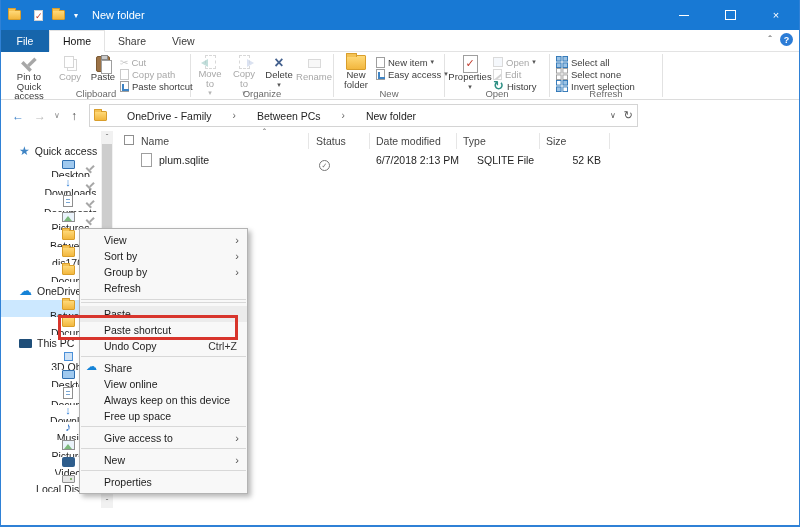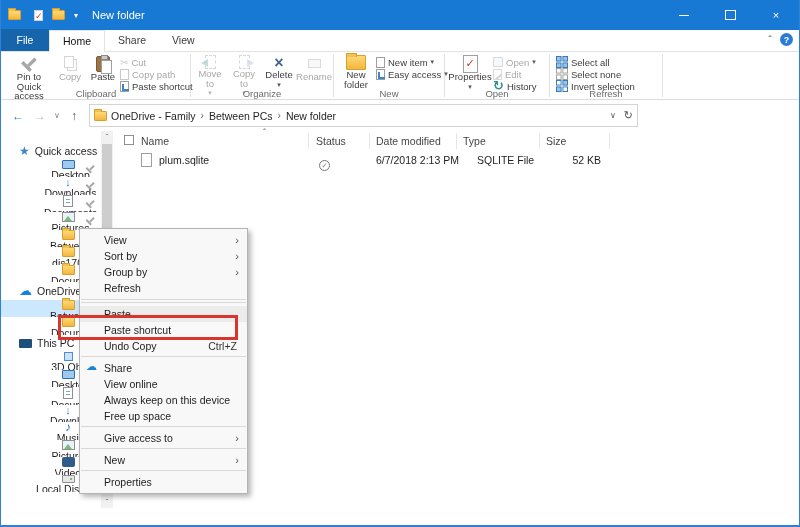--- a/index.html
+++ b/index.html
@@ -64,21 +64,21 @@
   .ic-props{width:15px;height:18px;background:#fff;border:1px solid #9f9f9f;display:flex;align-items:center;justify-content:center;color:#c0392b;font-weight:bold;font-size:11px;}
   .ic-sheet-s{width:9px;height:11px;background:#fff;border:1px solid #9f9f9f;position:relative;}
   .ic-sheet-s.blue::after{content:"";position:absolute;left:1px;top:2px;width:5px;height:5px;border-left:2px solid #3f84c4;border-bottom:2px solid #3f84c4;}
   .ic-open-s{width:10px;height:10px;border:1px solid #bdbdbd;background:#eef4fb;}
   .ic-edit-s{width:9px;height:11px;background:#fff;border:1px solid #bdbdbd;position:relative;overflow:hidden;}
   .ic-edit-s::after{content:"";position:absolute;left:-1px;bottom:1px;width:11px;height:1.5px;background:#b0b0b0;transform:rotate(-40deg);}
   .g-history{color:#2e8f84;font-size:13px;font-weight:bold;line-height:12px;}
   .grid-svg{display:block;}
 
   
-  .tabrow{position:absolute;top:30px;left:0;right:0;height:22px;background:#fff;display:flex;align-items:flex-end;border-bottom:1px solid #e3e3e3;}
+  .tabrow{position:absolute;top:30px;left:0;right:0;height:22px;background:#fff;display:flex;align-items:center;border-bottom:1px solid #e3e3e3;}
   .file-tab{width:48px;height:22px;background:#1665ab;color:#fff;display:flex;align-items:center;justify-content:center;font-size:10.5px;}
   .tab{height:22px;padding:0 13px;font-size:10.5px;color:#3a3a3a;display:flex;align-items:center;}
   .tab.active{background:#fff;border:1px solid #e3e3e3;border-bottom:1px solid #fff;margin-bottom:-1px;color:#111;}
   .tabrow-right{position:absolute;right:6px;top:3px;display:flex;align-items:center;gap:8px;}
   .rib-collapse{font-size:11px;color:#555;}
   .help-ic{width:13px;height:13px;border-radius:50%;background:#2c7cd6;color:#fff;font-size:9px;display:flex;align-items:center;justify-content:center;font-weight:bold;}
 
   
   .ribbon{position:absolute;top:52px;left:0;right:0;height:48px;background:#fff;border-bottom:1px solid #dcdcdc;display:flex;padding-left:3px;}
   .rgroup{position:relative;height:48px;}
@@ -93,21 +93,21 @@
   .scol{display:flex;flex-direction:column;justify-content:flex-start;padding-top:2px;gap:1.5px;}
   .srow{display:flex;align-items:center;gap:3px;font-size:9.5px;height:10.5px;color:#3d3d3d;white-space:nowrap;}
   .srow.dis{color:#a8a8a8;}
   .srow.dis .ic,.srow.dis .glyph{opacity:.55;}
   .rib-sep{width:1px;background:#e2e2e2;margin:2px 2px;}
 
   
   .addrbar{position:absolute;top:100px;left:0;right:0;height:31px;background:#fff;}
   .nav-ic{position:absolute;top:0;height:31px;display:flex;align-items:center;justify-content:center;font-size:12px;}
   .addr-box{position:absolute;left:88px;top:4px;width:549px;height:23px;border:1px solid #d4d4d4;display:flex;align-items:center;font-size:10.5px;color:#1f1f1f;padding:0 4px;}
-  .crumb{padding:0 4px;white-space:nowrap;}
+  .crumb{padding:0 20px;white-space:nowrap;}
   .crumb-sep{color:#666;font-size:10px;padding:0 1px;}
   .addr-right{margin-left:auto;display:flex;align-items:center;gap:8px;color:#555;}
   .search-box{position:absolute;left:646px;top:4px;width:140px;height:23px;border:1px solid #d4d4d4;display:flex;align-items:center;}
   .search-box input{border:none;outline:none;flex:1;font-size:10.5px;padding:0 0 0 6px;color:#333;background:transparent;}
   .search-box input::placeholder{color:#757575;}
   .search-box .mag{margin-right:7px;}
 
   
   .hcell{position:absolute;top:131px;height:20px;line-height:20px;font-size:10.5px;color:#454545;}
   .hline{position:absolute;top:133px;height:16px;width:1px;background:#e6e6e6;}

